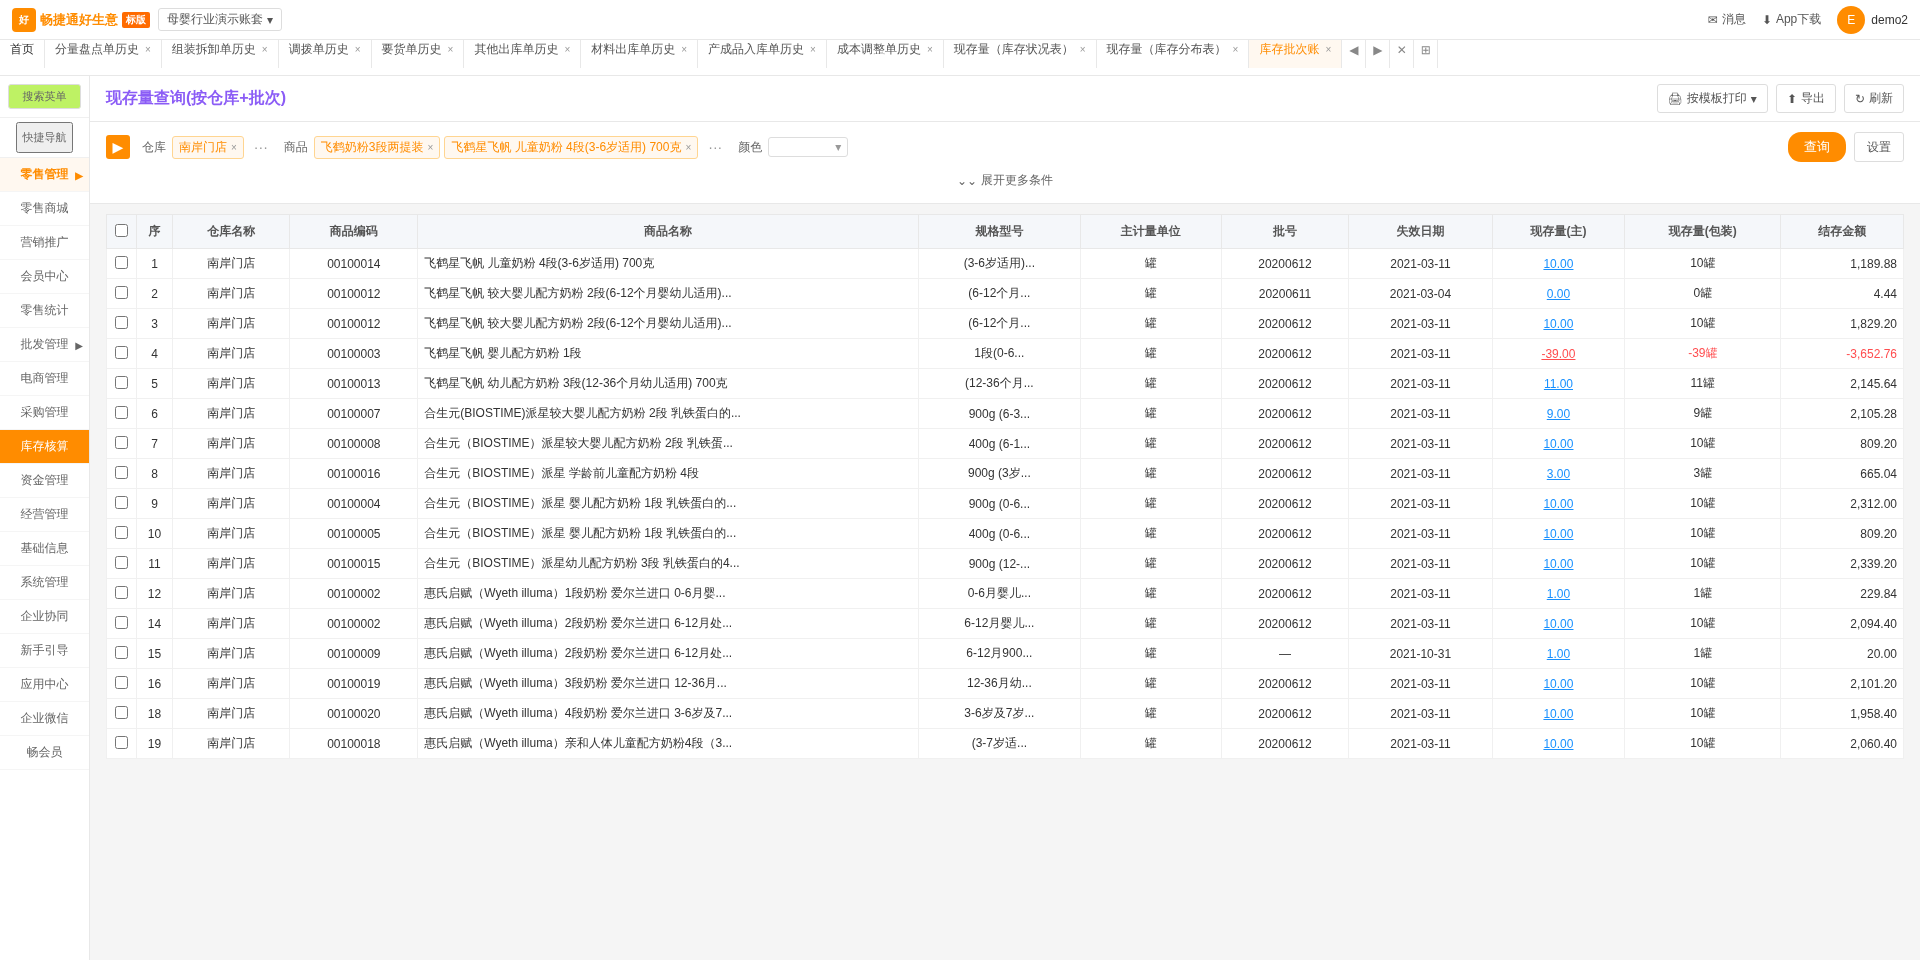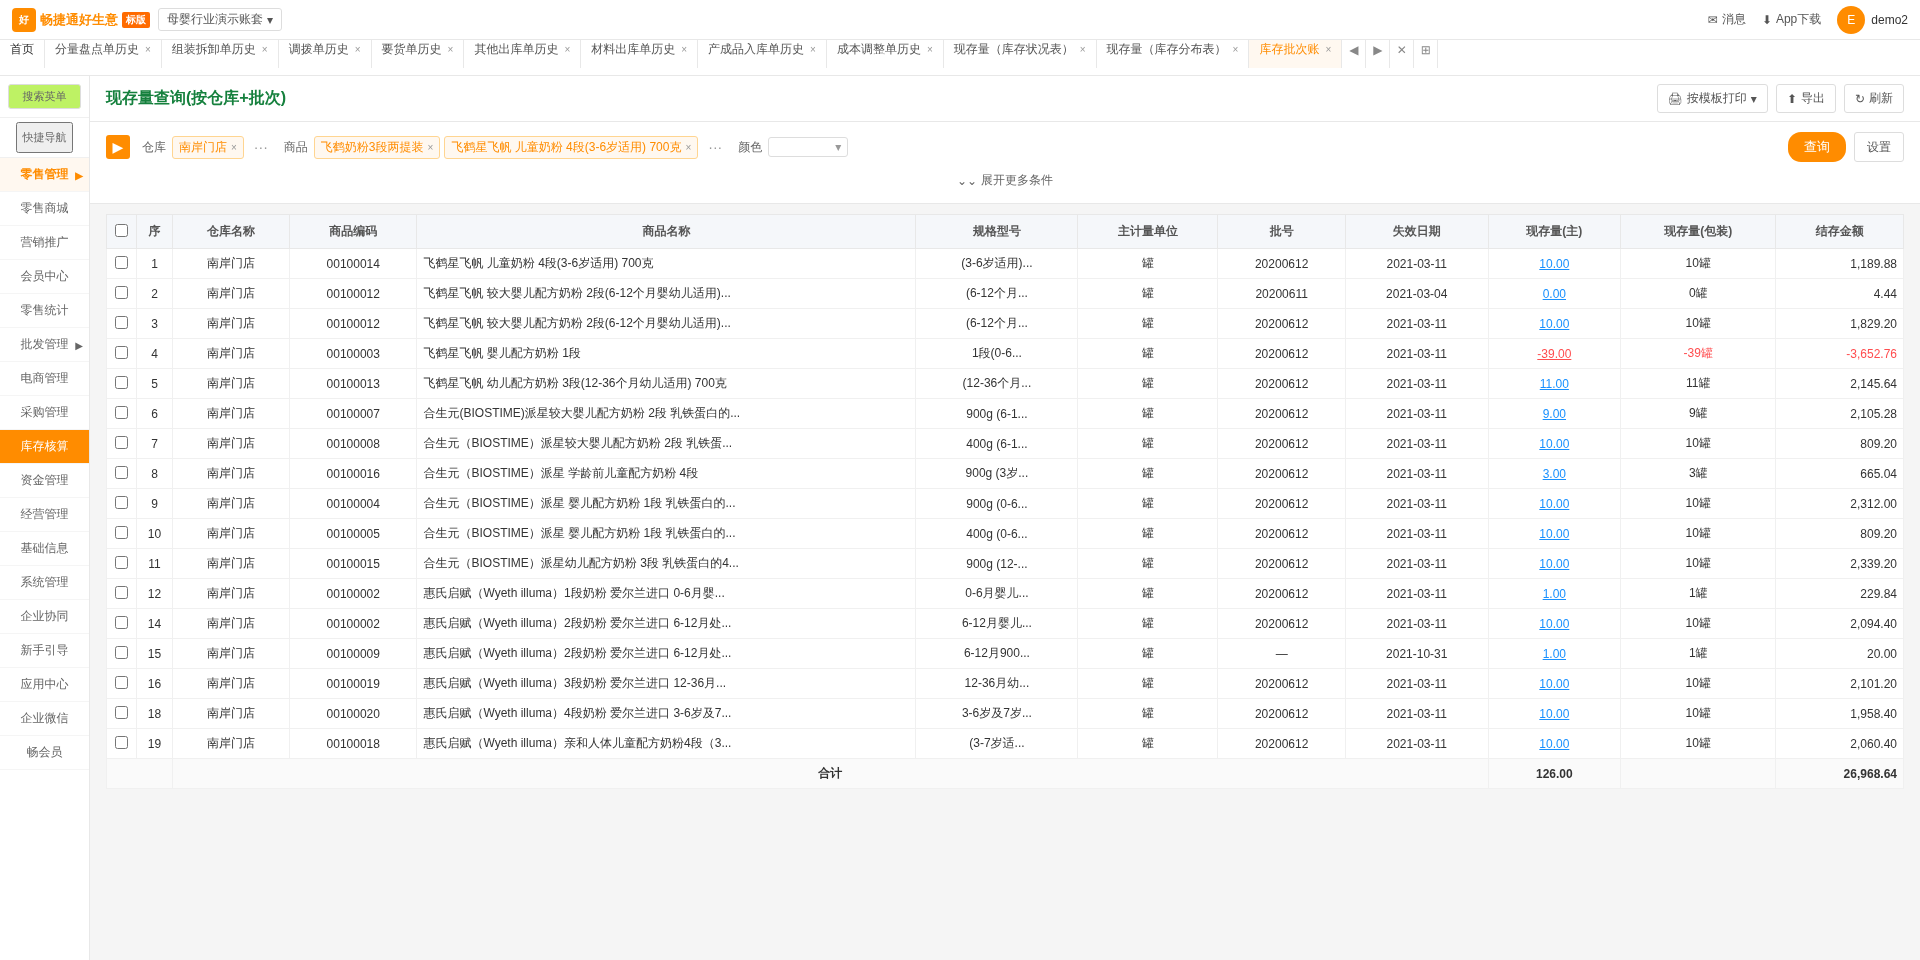--- a/index.html
+++ b/index.html
@@ -60,21 +60,21 @@
     .sidebar-item .arrow { position: absolute; right: 6px; top: 50%; transform: translateY(-50%); font-size: 10px; }
 
     
     .content-area { flex: 1; display: flex; flex-direction: column; overflow: hidden; }
 
     
     .page-header {
       display: flex; align-items: center; justify-content: space-between;
       padding: 8px 16px; background: #fff; border-bottom: 1px solid #e8e8e8;
     }
-    .page-title { font-size: 16px; font-weight: 600; color: #15803d; }
+    .page-title { font-size: 16px; font-weight: 600; color: #8b5cf6; }
     .header-actions { display: flex; align-items: center; gap: 8px; }
     .action-btn {
       display: flex; align-items: center; gap: 4px; padding: 5px 10px;
       border: 1px solid #ddd; border-radius: 3px; cursor: pointer;
       font-size: 12px; color: #555; background: #fff;
     }
     .query-btn {
       background: #ff8c00; color: #fff; border: none; padding: 6px 16px;
       border-radius: 13px; cursor: pointer; font-size: 13px; font-weight: 500;
     }
@@ -451,21 +451,21 @@
     <td><span class="link-cell">11.00</span></td>
     <td><span class="">11罐</span></td>
     <td class="text-right"><span class="">2,145.64</span></td>
   </tr>
             <tr>
     <td><input type="checkbox" style=""></td>
     <td class="index-col">6</td>
     <td>南岸门店</td>
     <td>00100007</td>
     <td class="text-left" style="max-width:260px; overflow:hidden; text-overflow:ellipsis; white-space:nowrap;">合生元(BIOSTIME)派星较大婴儿配方奶粉 2段 乳铁蛋白的...</td>
-    <td>900g (6-1...</td>
+    <td>900g (6-3...</td>
     <td>罐</td>
     <td>20200612</td>
     <td>2021-03-11</td>
     <td><span class="link-cell">9.00</span></td>
     <td><span class="">9罐</span></td>
     <td class="text-right"><span class="">2,105.28</span></td>
   </tr>
             <tr>
     <td><input type="checkbox" style=""></td>
     <td class="index-col">7</td>
@@ -613,25 +613,18 @@
     <td>00100018</td>
     <td class="text-left" style="max-width:260px; overflow:hidden; text-overflow:ellipsis; white-space:nowrap;">惠氏启赋（Wyeth illuma）亲和人体儿童配方奶粉4段（3...</td>
     <td>(3-7岁适...</td>
     <td>罐</td>
     <td>20200612</td>
     <td>2021-03-11</td>
     <td><span class="link-cell">10.00</span></td>
     <td><span class="">10罐</span></td>
     <td class="text-right"><span class="">2,060.40</span></td>
   </tr>
-            <tr class="summary-row">
-  <td colspan="2"></td>
-  <td colspan="7">合计</td>
-  <td>126.00</td>
-  <td></td>
-  <td class="text-right">26,968.64</td>
-</tr>
           </tbody>
       </table>
     </div>
 
   </div>
 </div>
 
 </body></html>

